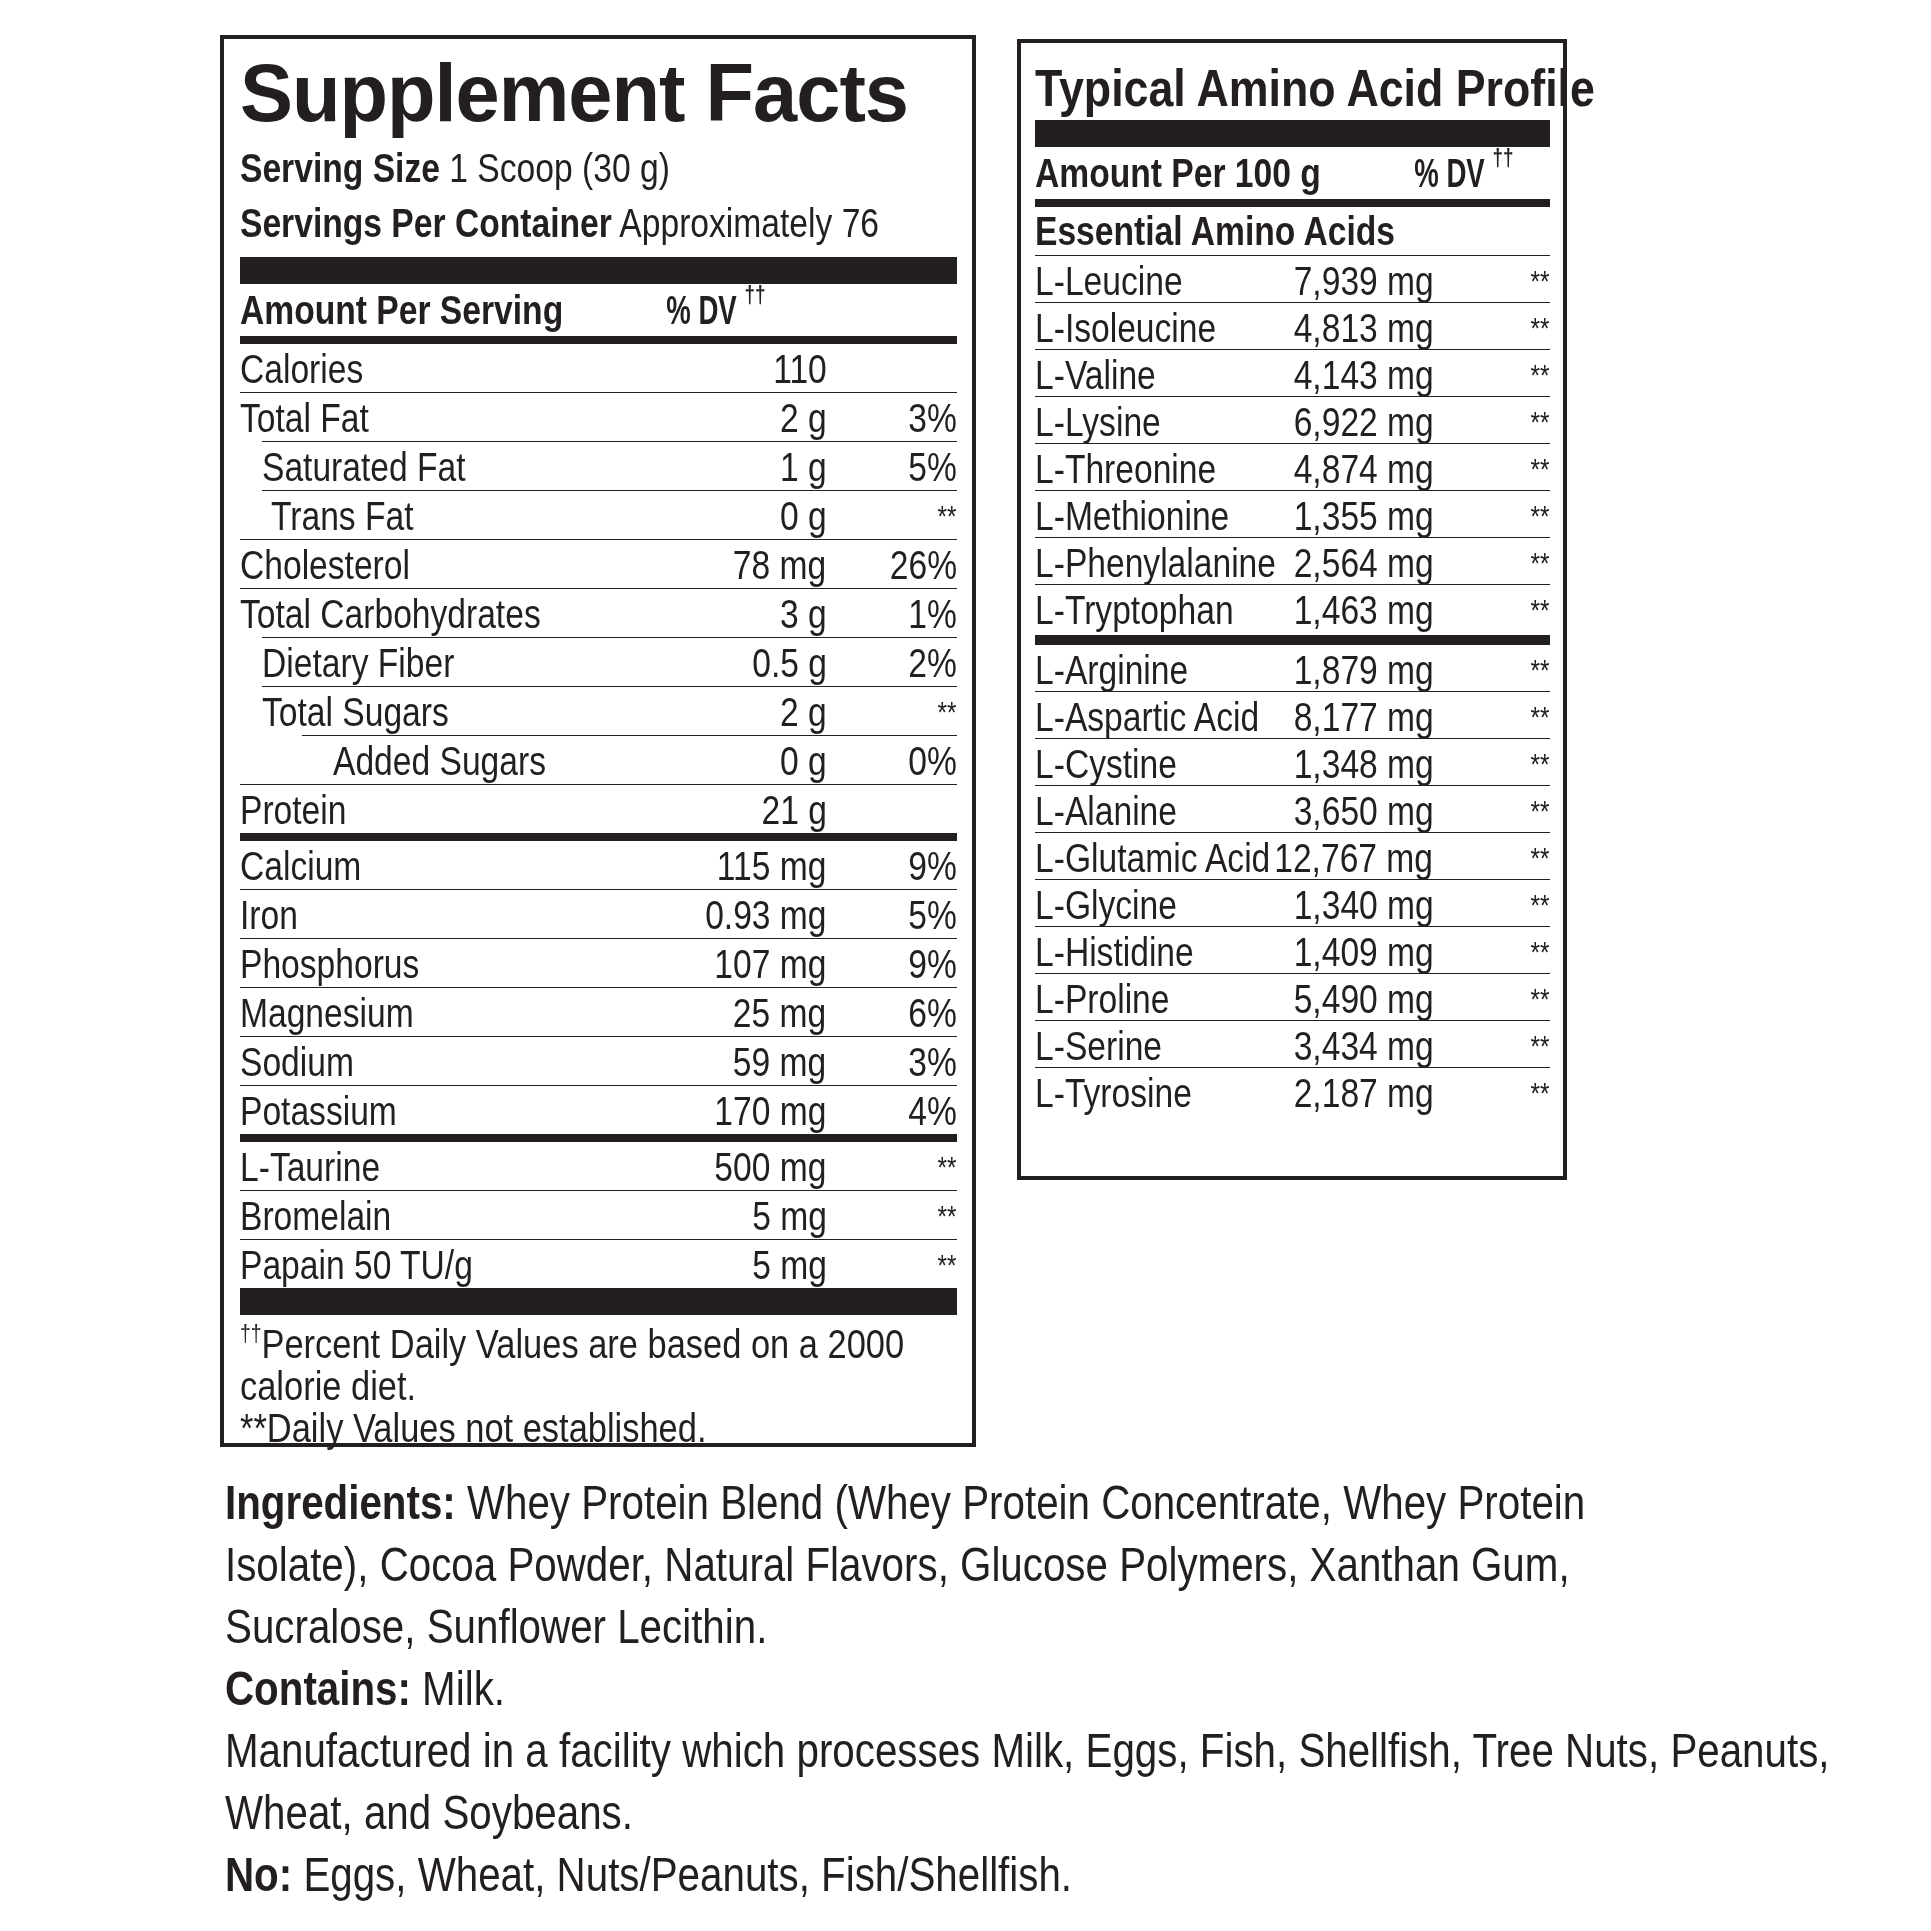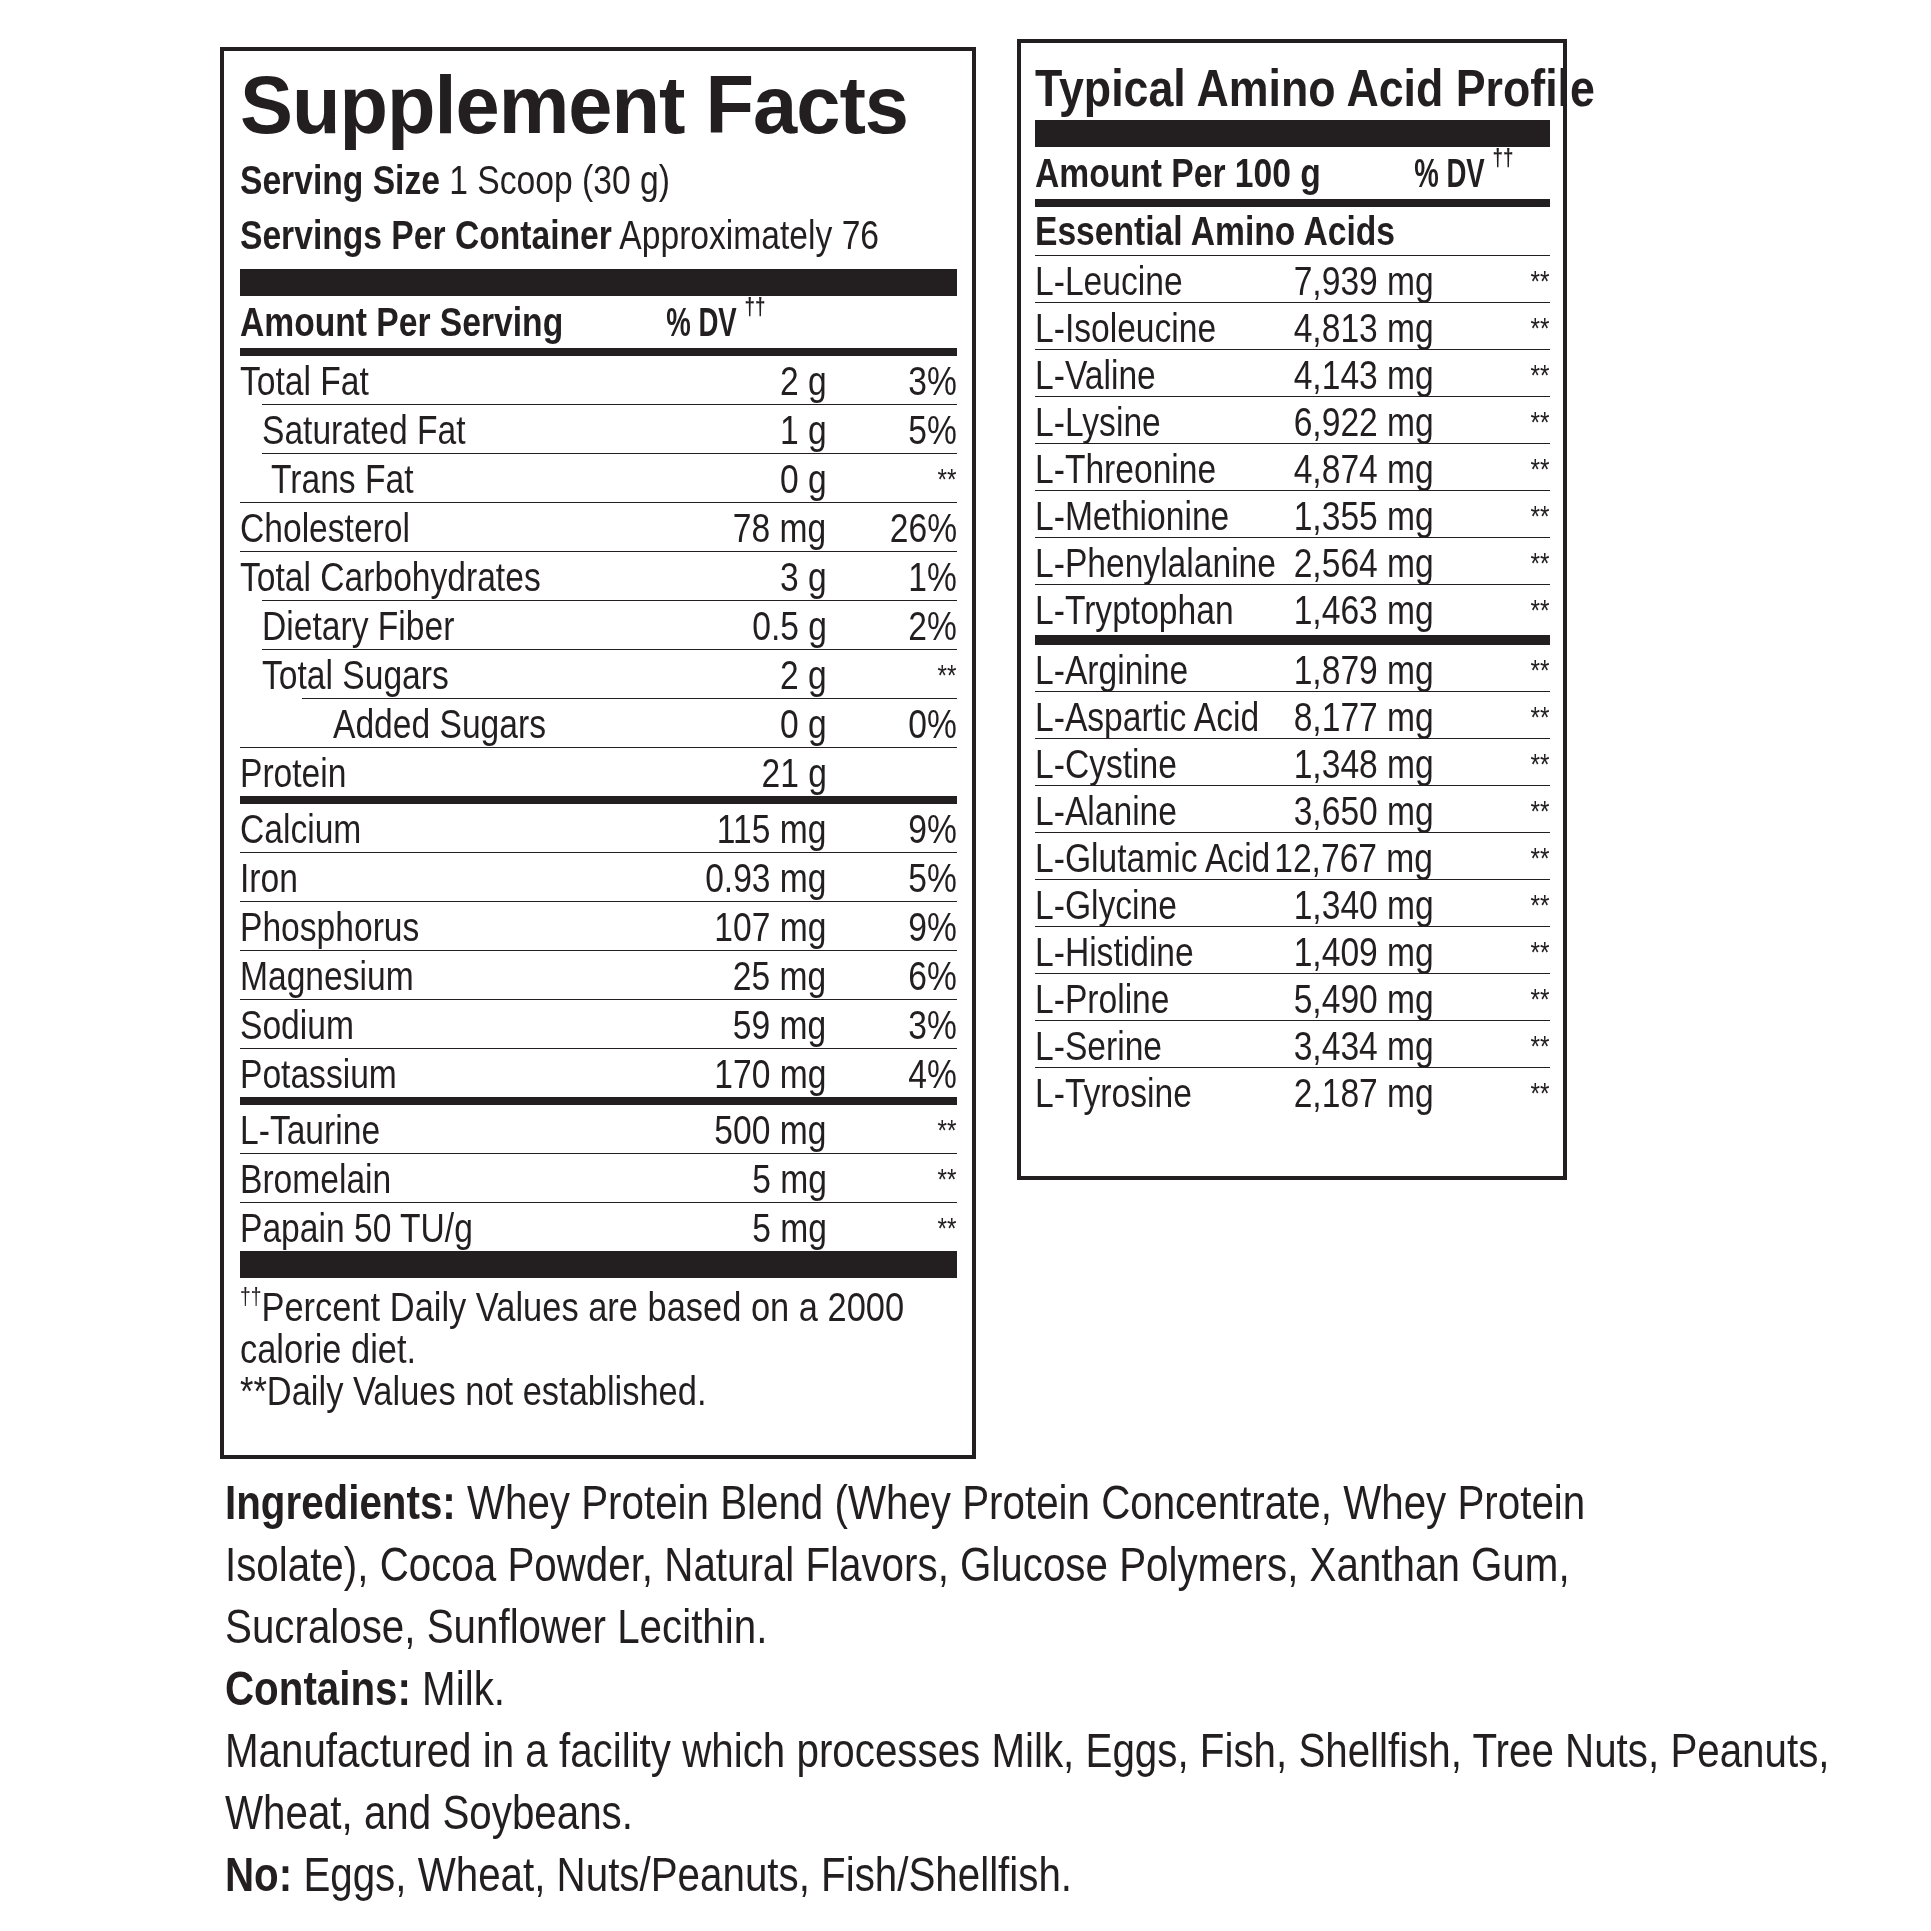--- a/index.html
+++ b/index.html
@@ -1,18 +1,18 @@
 <!DOCTYPE html>
 <html><head>
 <meta charset="utf-8">
 <style>
   html,body{margin:0;padding:0;background:#fff;}
   body{width:1931px;height:1931px;position:relative;overflow:hidden;font-family:"Liberation Sans",sans-serif;color:#231f20;}
   .box{position:absolute;border:4.8px solid #231f20;box-sizing:border-box;background:#fff;}
-  #left{left:220px;top:47px;width:756px;height:1412px;padding:0 15.4px 0 16.4px;}
+  #left{left:220px;top:35px;width:756px;height:1412px;padding:0 15.4px 0 16.4px;}
   #right{left:1017px;top:39px;width:550px;height:1141px;padding:0 13.5px 0 13.5px;}
   .title-big{font-weight:bold;font-size:81px;letter-spacing:-1px;line-height:1;margin-top:13.5px;white-space:nowrap;transform:scaleX(0.98);transform-origin:left;}
   .title-r{font-weight:bold;font-size:52px;line-height:1;margin-top:19.3px;white-space:nowrap;transform:scaleX(0.86);transform-origin:left;}
   .serv{font-size:41px;line-height:55px;white-space:nowrap;transform:scaleX(0.82);transform-origin:left;}
   .serv b{font-weight:bold;}
   .thickbar{background:#231f20;height:27px;}
   .hdr{display:flex;justify-content:flex-start;align-items:flex-end;font-weight:bold;font-size:41px;line-height:52px;border-bottom:8.7px solid #231f20;}
   .hdr span{display:inline-block;transform:scaleX(0.82);}
   .hdr .l{transform-origin:left;}
   .hdr .r{transform-origin:right;}
@@ -45,20 +45,25 @@
   <div class="title-big">Supplement Facts</div>
   <div class="serv" style="margin-top:7.7px"><b>Serving Size</b> <span>1 Scoop (30 g)</span></div>
   <div class="serv"><b>Servings Per Container</b> <span>Approximately 76</span></div>
   <div class="thickbar" style="margin-top:5.8px"></div>
   <div class="hdr">
     <span class="l">Amount Per Serving</span>
     <span class="r"><span>% DV</span><sup>††</sup></span>
   </div>
 
   <div id="macros">
+    <div class="row">
+        <span class="n">Calories</span>
+        <span class="v">110</span>
+        <span class="p"></span>
+      </div>
     <div class="row" style="border-bottom:none">
         <span class="n">Total Fat</span>
         <span class="v">2 g</span>
         <span class="p">3%</span>
       </div>
     <div class="row ind1" style="border-top:1.9px solid #231f20">
         <span class="n">Saturated Fat</span>
         <span class="v">1 g</span>
         <span class="p">5%</span>
       </div>

